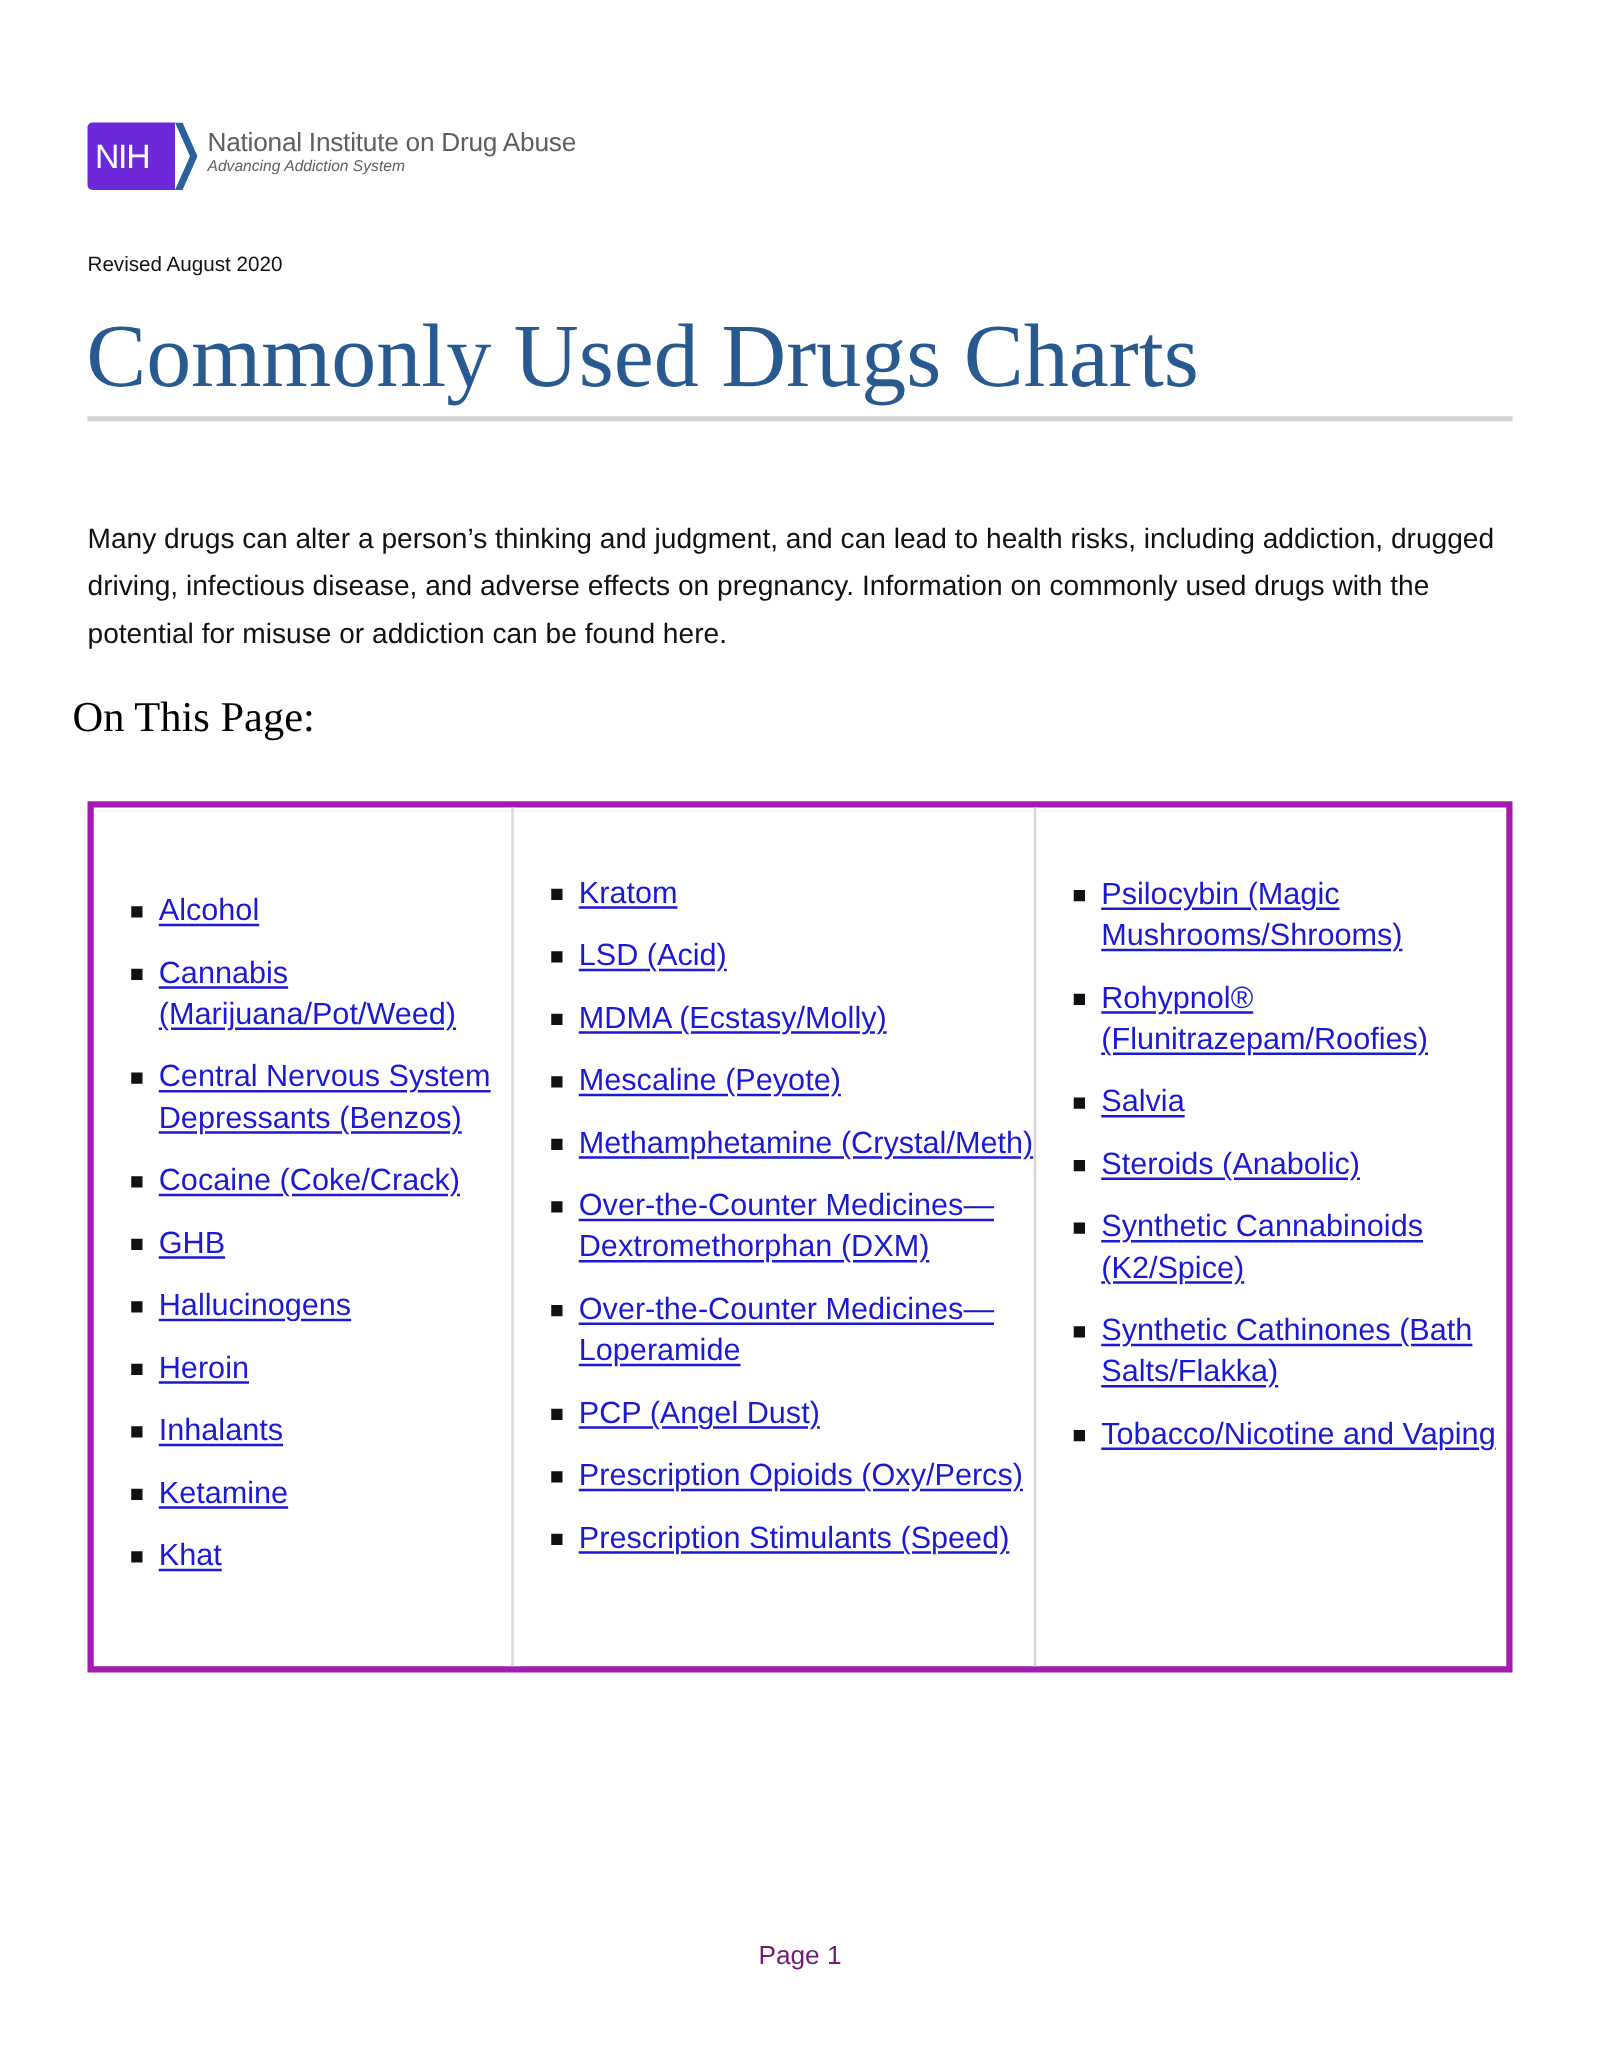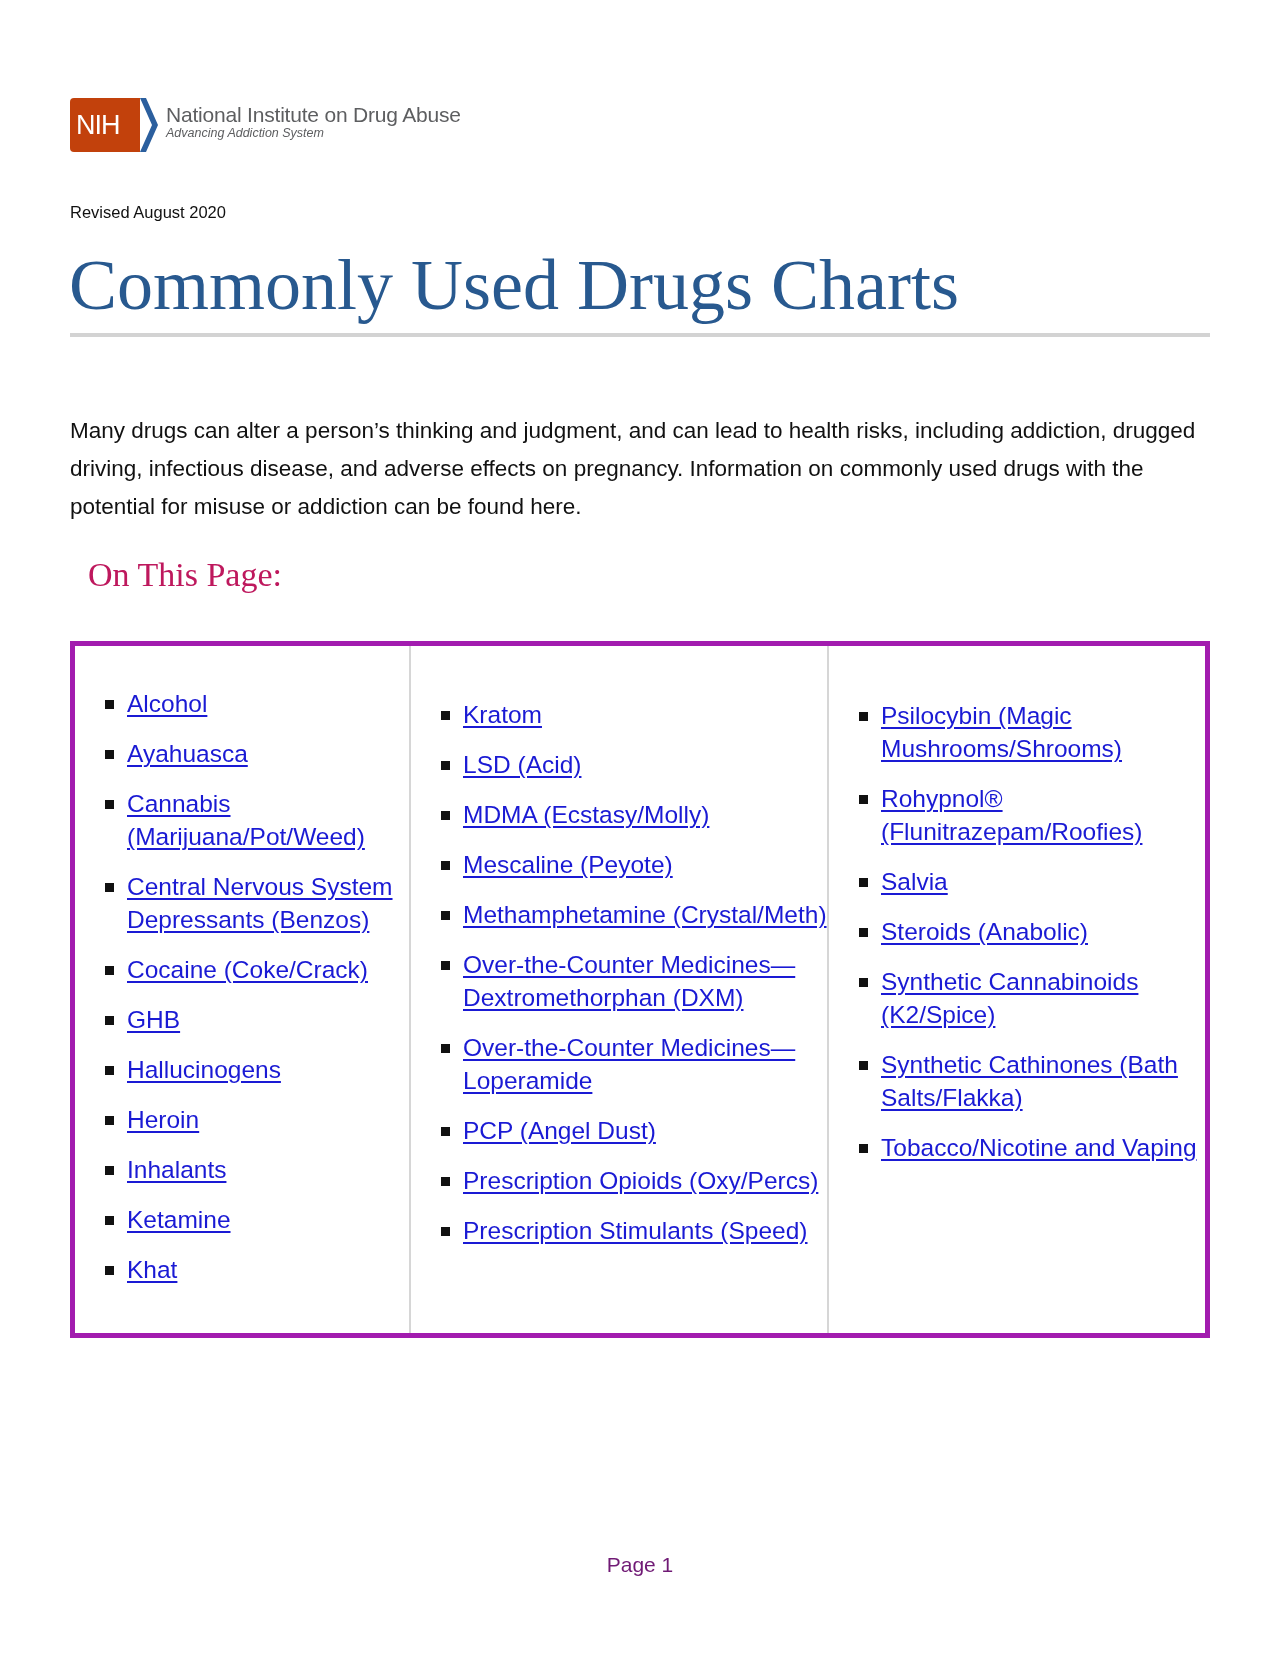--- a/index.html
+++ b/index.html
@@ -16,21 +16,21 @@
     position: absolute;
     left: 70px;
     top: 98px;
     display: flex;
     align-items: center;
   }
   .nih-badge {
     position: relative;
     width: 70px;
     height: 54px;
-    background: #c2410c;
+    background: #6d28d9;
     border-radius: 4px 0 0 4px;
     color: #ffffff;
     font-family: "Liberation Sans", sans-serif;
     font-size: 27px;
     font-weight: normal;
     letter-spacing: -1px;
     display: flex;
     align-items: center;
     padding-left: 6px;
   }
@@ -87,26 +87,26 @@
     position: absolute;
     left: 70px;
     top: 412px;
     width: 1140px;
     font-size: 22.5px;
     line-height: 38px;
     color: #111111;
   }
   .section-heading {
     position: absolute;
-    left: 88px;
+    left: 58px;
     top: 556px;
     font-family: "Liberation Serif", "DejaVu Serif", serif;
     font-size: 34px;
     font-weight: normal;
-    color: #be185d;
+    color: #000000;
   }
   .toc-table {
     position: absolute;
     left: 70px;
     top: 641px;
     width: 1140px;
     height: 697px;
     border: 5px solid #a21caf;
     display: flex;
   }
@@ -180,21 +180,20 @@
 <div class="title-rule"></div>
 
 <p class="intro">Many drugs can alter a person’s thinking and judgment, and can lead to health risks, including addiction, drugged driving, infectious disease, and adverse effects on pregnancy. Information on commonly used drugs with the potential for misuse or addiction can be found here.</p>
 
 <h2 class="section-heading">On This Page:</h2>
 
 <div class="toc-table">
   <div class="toc-col col-1">
     <ul class="toc-list">
       <li class="toc-item"><span class="bullet"></span><a class="toc-link">Alcohol</a></li>
-      <li class="toc-item"><span class="bullet"></span><a class="toc-link">Ayahuasca</a></li>
       <li class="toc-item"><span class="bullet"></span><a class="toc-link">Cannabis (Marijuana/Pot/Weed)</a></li>
       <li class="toc-item"><span class="bullet"></span><a class="toc-link">Central Nervous System Depressants (Benzos)</a></li>
       <li class="toc-item"><span class="bullet"></span><a class="toc-link">Cocaine (Coke/Crack)</a></li>
       <li class="toc-item"><span class="bullet"></span><a class="toc-link">GHB</a></li>
       <li class="toc-item"><span class="bullet"></span><a class="toc-link">Hallucinogens</a></li>
       <li class="toc-item"><span class="bullet"></span><a class="toc-link">Heroin</a></li>
       <li class="toc-item"><span class="bullet"></span><a class="toc-link">Inhalants</a></li>
       <li class="toc-item"><span class="bullet"></span><a class="toc-link">Ketamine</a></li>
       <li class="toc-item"><span class="bullet"></span><a class="toc-link">Khat</a></li>
     </ul>

